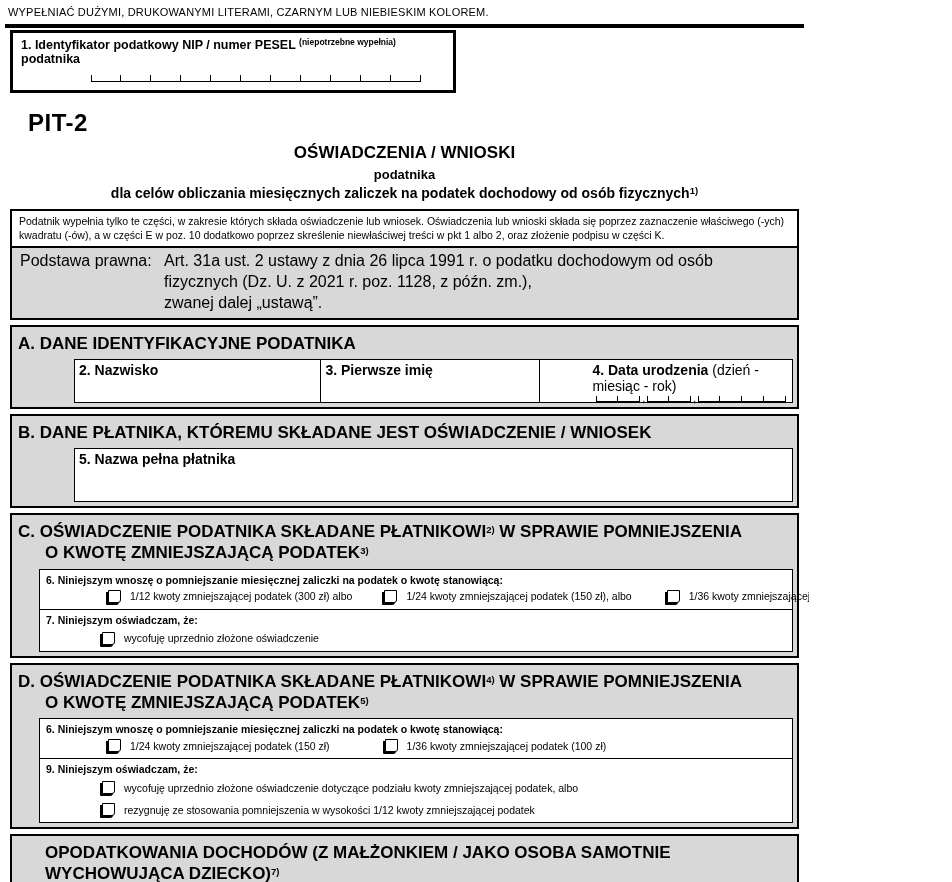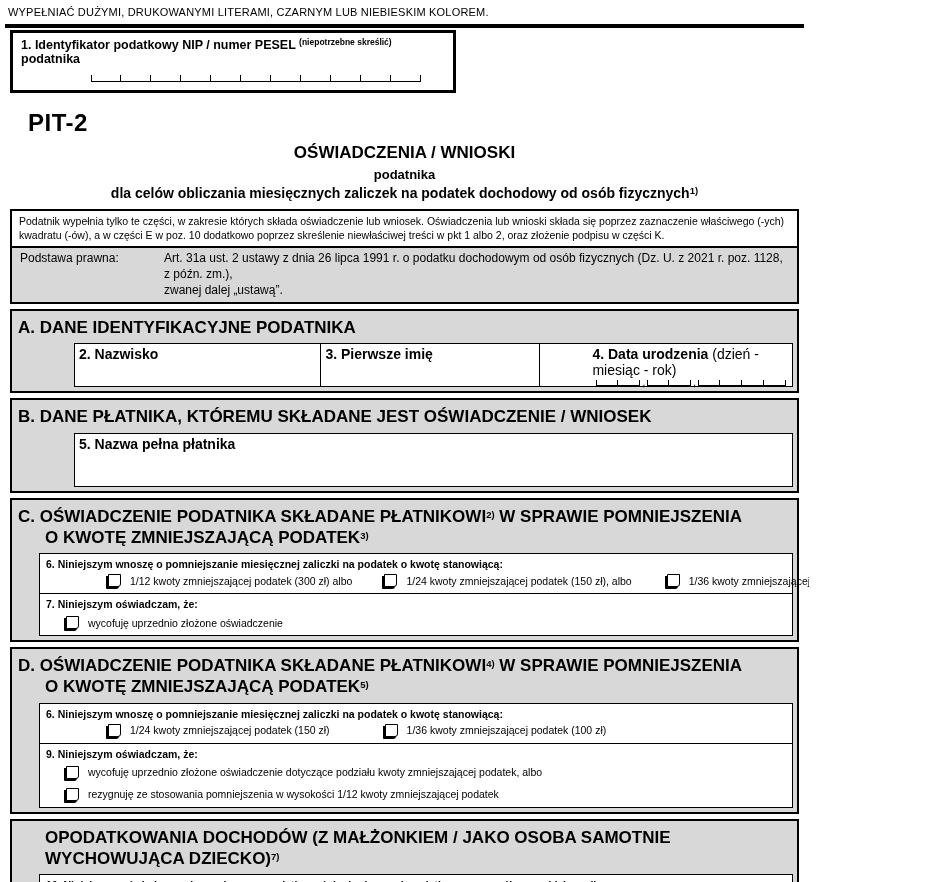--- a/index.html
+++ b/index.html
@@ -22,21 +22,21 @@
 
   .titles { text-align:center; margin-top:6px; }
   .title-1 { font-size:17px; font-weight:bold; }
   .title-2 { font-size:13px; font-weight:bold; margin-top:4px; }
   .title-3 { font-size:14px; font-weight:bold; margin-top:3px; }
   .sup { font-size:9.5px; position:relative; top:-4px; }
 
   
   .intro-box { border:2px solid #000; margin:8px 10px 0 10px; }
   .intro-par { font-size:10.5px; line-height:1.35; padding:3px 7px 4px 7px; background:#fff; }
-  .legal-row { display:flex; border-top:2px solid #000; background:#d8d8d8; font-size:12px; line-height:1.3; padding:3px 0 4px 0; }
+  .legal-row { display:flex; border-top:2px solid #000; background:#d8d8d8; font-size:16px; line-height:1.3; padding:3px 0 4px 0; }
   .legal-label { width:152px; padding-left:8px; flex:none; }
   .legal-text { flex:1; padding-right:6px; }
 
   
   .section { border:2.5px solid #000; margin:5px 10px 0 10px; background:#d8d8d8; }
   .sec-header { font-size:17px; font-weight:bold; padding:6px 8px 5px 6px; line-height:1.25; }
   .sec-header .hline2 { margin-left:27px; }
   .sec-content { padding:0 4px 4px 0; }
 
   .fieldbox { background:#fff; border:1.8px solid #000; }
@@ -56,41 +56,41 @@
 
   .b-row { margin-left:62px; }
   .b-row .fieldbox { height:54px; }
 
   .wide-box { margin-left:27px; background:#fff; border:1.8px solid #000; }
   .sub-row { padding:2px 0 6px 0; }
   .sub-row + .sub-row { border-top:1.8px solid #000; }
   .sub-label { font-size:10.5px; font-weight:bold; padding:2px 6px 4px 6px; }
 
   .opts { display:flex; align-items:center; padding-left:68px; }
-  .opts-col { display:flex; flex-direction:column; gap:9px; padding-left:26px; padding-top:2px; }
+  .opts-col { display:flex; flex-direction:column; gap:9px; padding-left:62px; padding-top:2px; }
   .opt { display:flex; align-items:center; font-size:10.5px; }
   .cb { display:inline-block; width:13px; height:13px; background:#fff; border:1.4px solid #000;
         border-radius:0 0 3px 1px; box-shadow:-2px 2px 0 0 #000; margin-right:9px; flex:none; cursor:pointer; }
   .opt-label { white-space:nowrap; }
 
   .c-opts .opt { margin-right:0; }
   .c-opts .opt:nth-child(2) { margin-left:32px; }
   .c-opts .opt:nth-child(3) { margin-left:35px; }
   .d-opts .opt:nth-child(2) { margin-left:55px; }
 </style>
 </head>
 <body>
 
 <div class="page">
 
   <div class="top-note">WYPEŁNIAĆ DUŻYMI, DRUKOWANYMI LITERAMI, CZARNYM LUB NIEBIESKIM KOLOREM.</div>
   <div class="top-rule"></div>
 
   <div class="nip-box">
-    <div class="nip-label"><span>1. Identyfikator podatkowy NIP / numer PESEL</span> <span class="sup-small">(niepotrzebne skreślić)</span> <span>podatnika</span></div>
+    <div class="nip-label"><span>1. Identyfikator podatkowy NIP / numer PESEL</span> <span class="sup-small">(niepotrzebne wypełnia)</span> <span>podatnika</span></div>
     <div class="comb">
       <span class="cell"></span>
         <span class="cell"></span>
         <span class="cell"></span>
         <span class="cell"></span>
         <span class="cell"></span>
         <span class="cell"></span>
         <span class="cell"></span>
         <span class="cell"></span>
         <span class="cell"></span>

